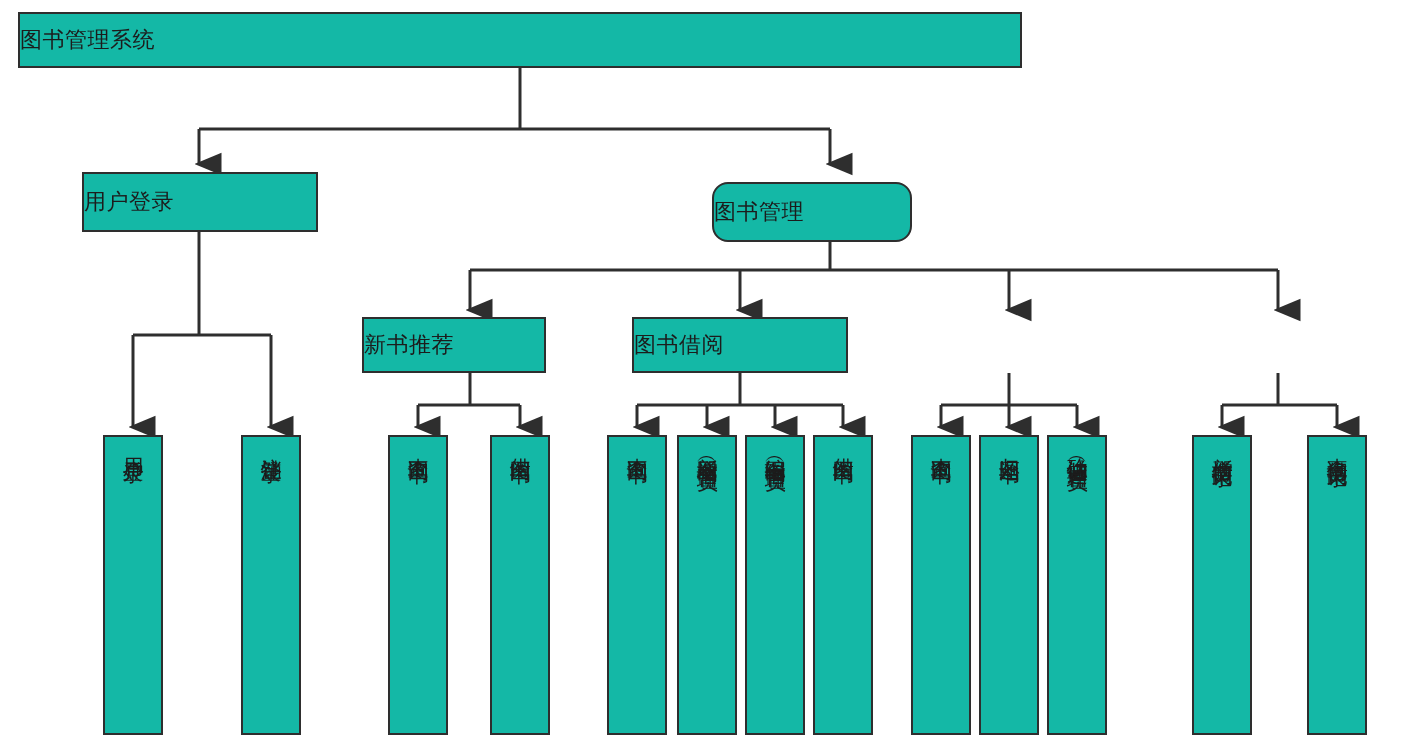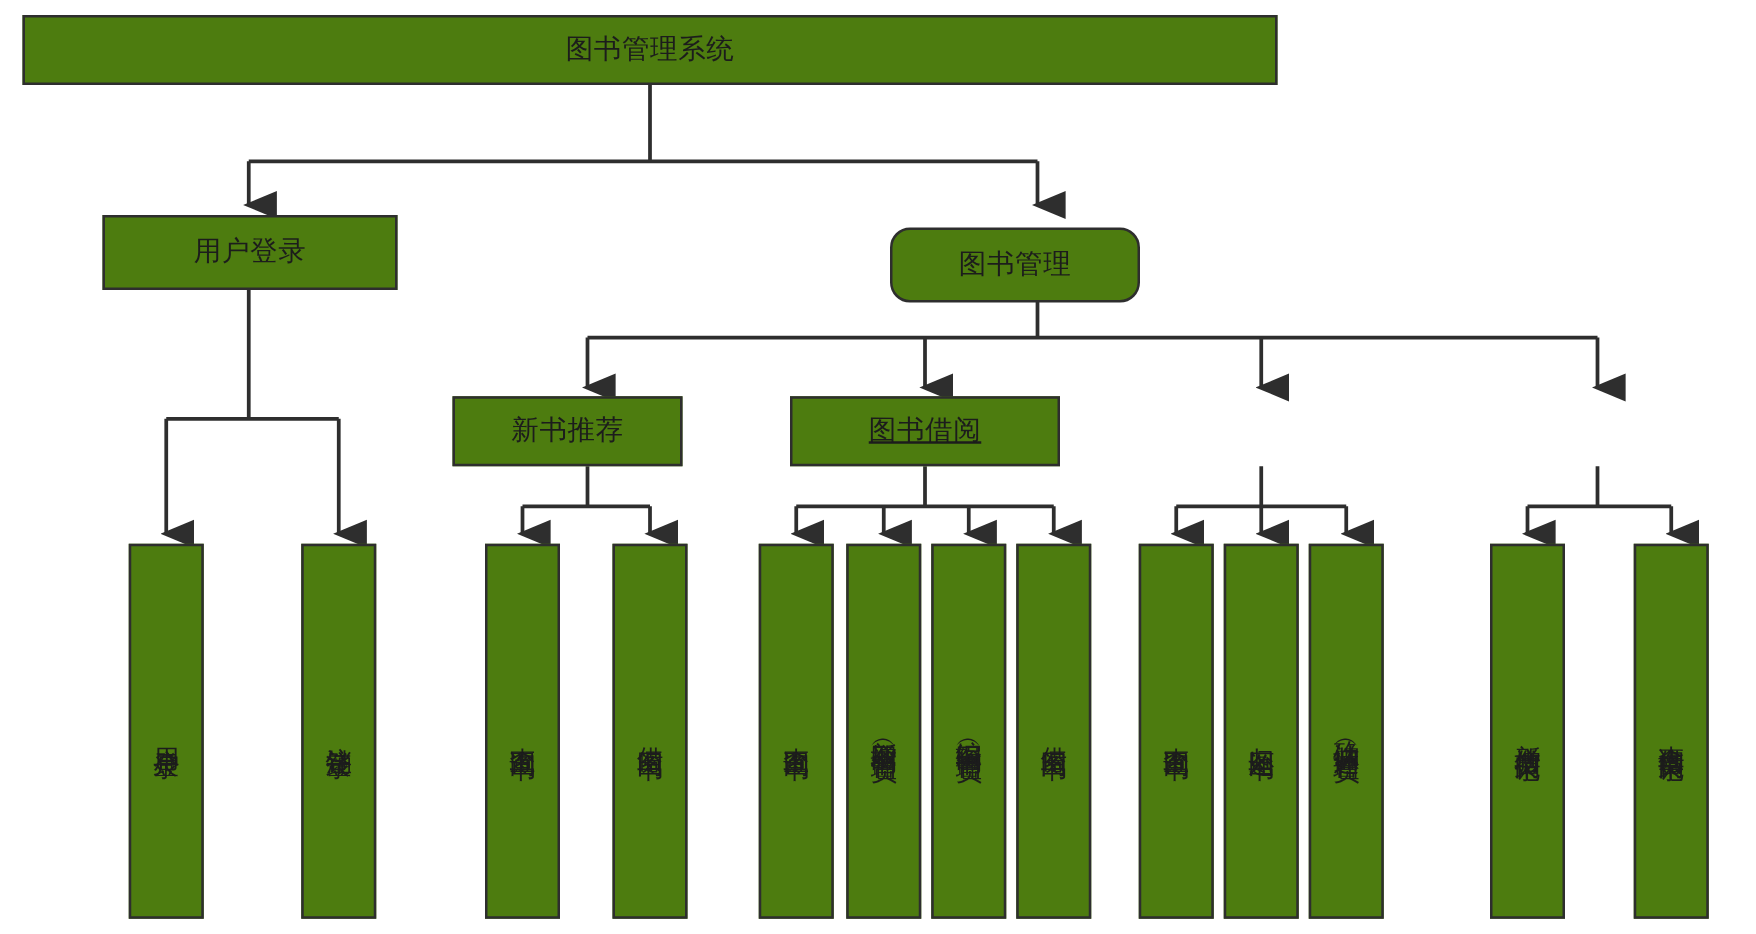--- a/index.html
+++ b/index.html
@@ -21,24 +21,24 @@
     position: absolute;
     left: 0;
     top: 0;
     width: 1405px;
     height: 747px;
   }
   .node-box {
     position: absolute;
     box-sizing: border-box;
     border: 2.5px solid #2e2e2e;
-    background: #4d7c0f;
+    background: #14b8a6;
     display: flex;
     align-items: center;
-    justify-content: center;
+    justify-content: flex-start;
     color: #1c1c1c;
   }
   .node-h {
     font-size: 22px;
     line-height: 1.2;
     letter-spacing: 0.5px;
     white-space: nowrap;
   }
   .node-v {
     writing-mode: vertical-rl;
@@ -129,21 +129,21 @@
   <div class="node-box node-h" style="left:82px; top:172px; width:236px; height:60px;">
     <span>用户登录</span>
   </div>
   <div class="node-box node-h" style="left:712px; top:182px; width:200px; height:60px;border-radius:16px;">
     <span>图书管理</span>
   </div>
 
   <div class="node-box node-h" style="left:362px; top:317px; width:184px; height:56px;">
     <span>新书推荐</span>
   </div>
-  <div class="node-box node-h" style="left:632px; top:317px; width:216px; height:56px;text-decoration:underline;">
+  <div class="node-box node-h" style="left:632px; top:317px; width:216px; height:56px;">
     <span>图书借阅</span>
   </div>
 
   <div class="node-box node-v" style="left:103px; top:435px; width:60px; height:300px;">
     <span>用户登录</span>
   </div>
   <div class="node-box node-v" style="left:241px; top:435px; width:60px; height:300px;">
     <span>注销登录</span>
   </div>
 

